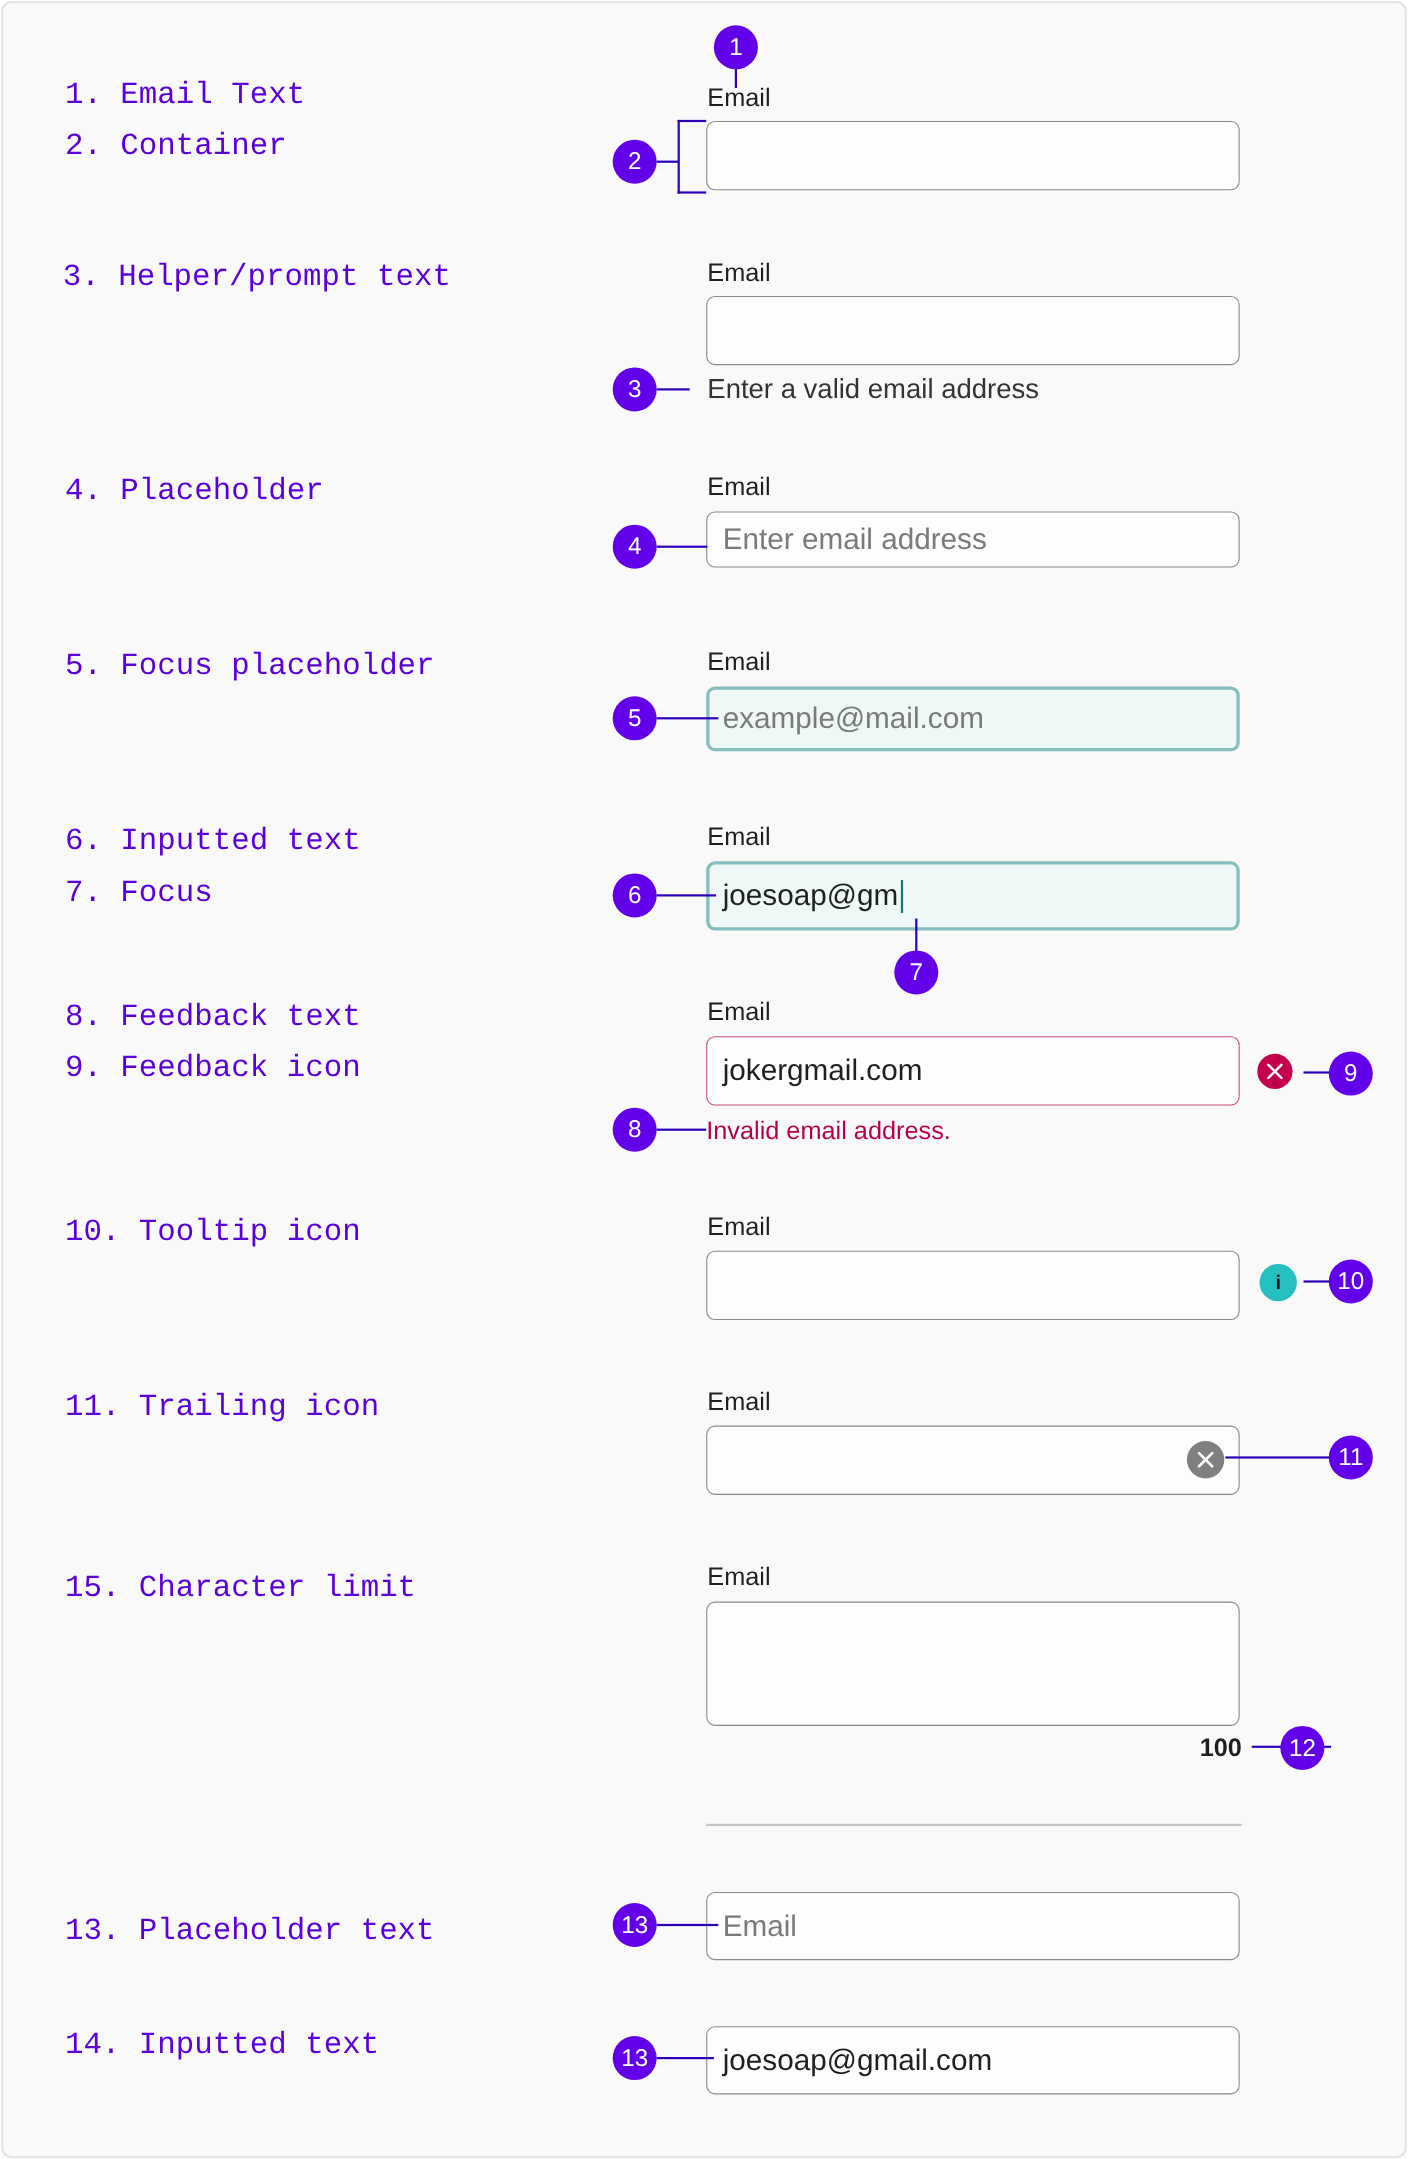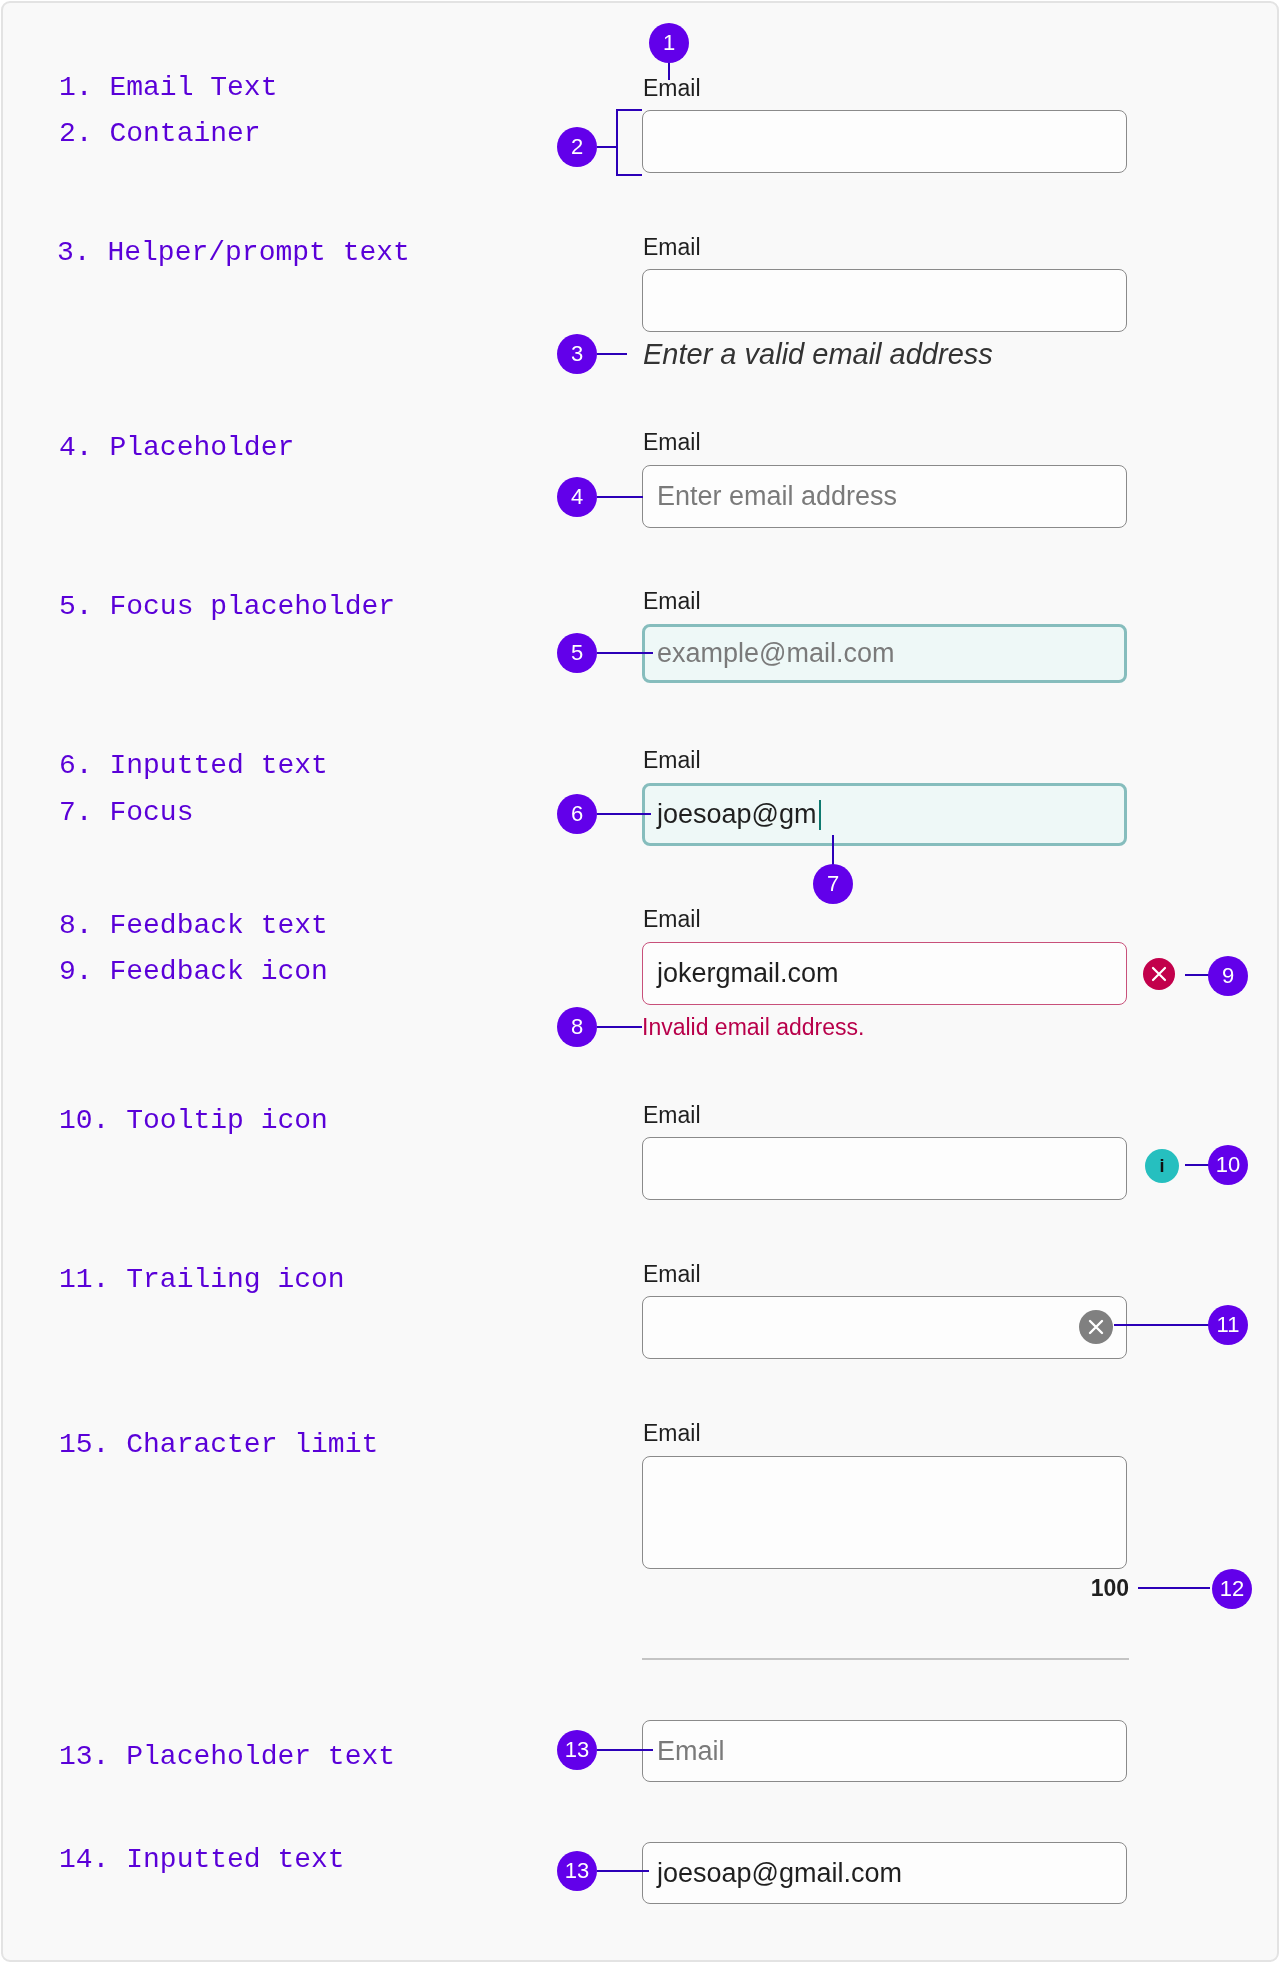--- a/index.html
+++ b/index.html
@@ -4,21 +4,21 @@
 <style>
   html, body { margin: 0; padding: 0; }
   body { width: 1280px; height: 1963px; background: #ffffff; position: relative; overflow: hidden; font-family: "Liberation Sans", sans-serif; }
   .card { position: absolute; left: 1px; top: 1px; width: 1274px; height: 1957px; background: #f9f9f9; border: 2px solid #e3e3e3; border-radius: 9px; }
   .heading { position: absolute; font-family: "Liberation Mono", "DejaVu Sans Mono", monospace; font-size: 28px; color: #5a00d8; line-height: 34px; white-space: pre; transform: translateY(-50%); }
   .label { position: absolute; left: 643px; font-size: 23px; color: #1f1f1f; line-height: 28px; transform: translateY(-50%); }
   .field { position: absolute; left: 642px; width: 485px; box-sizing: border-box; border: 1.5px solid #8a8a8a; border-radius: 8px; background: #fdfdfd; display: flex; align-items: center; padding-left: 14px; font-size: 27px; color: #1f1f1f; }
   .field.focus { border: 3px solid #86bdbd; background: #eef8f7; padding-left: 12px; }
   .field.error { border: 1.5px solid #c8507a; }
   .ph { color: #7a7a7a; }
-  .helper { position: absolute; left: 643px; font-size: 29px; color: #333333; transform: translateY(-50%); line-height: 28px; font-style: italic; }
+  .helper { position: absolute; left: 643px; font-size: 25px; color: #333333; transform: translateY(-50%); line-height: 28px; }
   .error-text { position: absolute; left: 642px; font-size: 23px; color: #b8004a; transform: translateY(-50%); line-height: 28px; }
   .badge { position: absolute; width: 40px; height: 40px; margin-left: -20px; margin-top: -20px; border-radius: 50%; background: #6200ea; color: #ffffff; font-size: 22px; display: flex; align-items: center; justify-content: center; line-height: 1; }
   .hline { position: absolute; height: 2px; background: #2c00b8; margin-top: -1px; }
   .vline { position: absolute; width: 2px; background: #2c00b8; margin-left: -1px; }
   .icon-circle { position: absolute; border-radius: 50%; display: flex; align-items: center; justify-content: center; transform: translate(-50%, -50%); }
   .cursor { display: inline-block; width: 2px; height: 30px; background: #0f7a70; margin-left: 2px; vertical-align: middle; }
   .counter { position: absolute; font-size: 23px; color: #1f1f1f; transform: translateY(-50%); line-height: 28px; font-weight: bold; }
   .divider { position: absolute; left: 642px; width: 487px; height: 2px; background: #c4c4c4; }
 </style>
 </head>
@@ -53,21 +53,21 @@
 
 <div class="label" style="top:247px">Email</div>
 <div class="field" style="top:269px;height:63px">
     <span></span>
   </div>
 <div class="badge" style="left:577px;top:354px">3</div>
 <div class="hline" style="left:597px;top:354px;width:30px"></div>
 <div class="helper" style="top:354px">Enter a valid email address</div>
 
 <div class="label" style="top:442px">Email</div>
-<div class="field" style="top:465px;height:63px">
+<div class="field" style="top:465px;height:51px">
     <span class="ph">Enter email address</span>
   </div>
 <div class="badge" style="left:577px;top:497px">4</div>
 <div class="hline" style="left:597px;top:497px;width:46px"></div>
 
 <div class="label" style="top:601px">Email</div>
 <div class="field focus" style="top:624px;height:59px">
     <span class="ph">example@mail.com</span>
   </div>
 <div class="badge" style="left:577px;top:653px">5</div>
@@ -119,21 +119,21 @@
 </div>
 <div class="hline" style="left:1114px;top:1325px;width:96px"></div>
 <div class="badge" style="left:1228px;top:1325px">11</div>
 
 <div class="label" style="top:1433px">Email</div>
 <div class="field" style="top:1456px;height:113px;align-items:flex-start;padding-top:12px">
     <span></span>
   </div>
 <div class="counter" style="left:1084px;top:1588px;width:45px;text-align:right">100</div>
 <div class="hline" style="left:1138px;top:1588px;width:72px"></div>
-<div class="badge" style="left:1232px;top:1589px">12</div>
+<div class="badge" style="left:1184px;top:1589px">12</div>
 
 <div class="divider" style="top:1658px"></div>
 
 <div class="field" style="top:1720px;height:62px">
     <span class="ph">Email</span>
   </div>
 <div class="badge" style="left:577px;top:1750px">13</div>
 <div class="hline" style="left:597px;top:1750px;width:56px"></div>
 
 <div class="field" style="top:1842px;height:62px">

